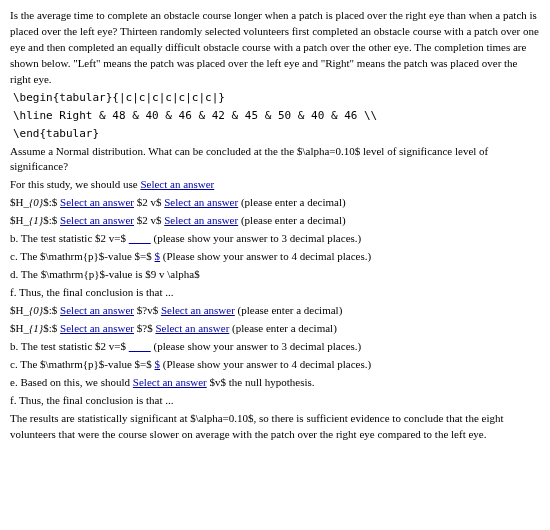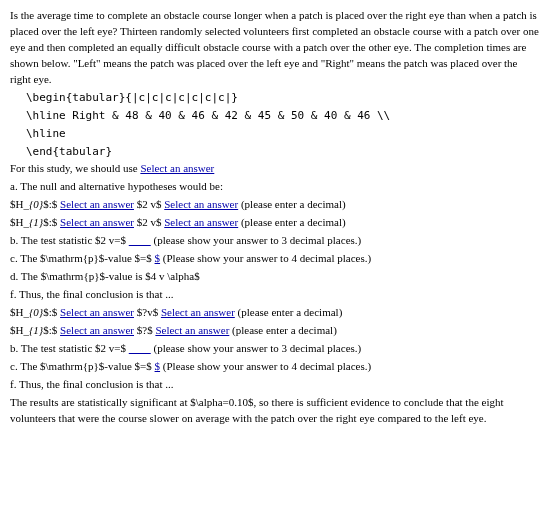--- a/index.html
+++ b/index.html
@@ -16,65 +16,65 @@
     .content {
       width: 100%;
     }
     p {
       margin-bottom: 2px;
     }
     .math {
       font-style: italic;
     }
     .table-section {
-      margin: 2px 16px;
+      margin: 2px 3px;
       font-family: monospace;
       font-size: 11px;
     }
   </style>
 </head>
 <body>
 
 <div class="content">
 
   <p>Is the average time to complete an obstacle course longer when a patch is placed over the right eye than when a patch is placed over the left eye? Thirteen randomly selected volunteers first completed an obstacle course with a patch over one eye and then completed an equally difficult obstacle course with a patch over the other eye. The completion times are shown below. "Left" means the patch was placed over the left eye and "Right" means the patch was placed over the right eye.</p>
 
 
   <div class="table-section">
     <p>\begin{tabular}{|c|c|c|c|c|c|c|}</p>
     <p>\hline Right &amp; 48 &amp; 40 &amp; 46 &amp; 42 &amp; 45 &amp; 50 &amp; 40 &amp; 46 \\</p>
-    <p>\hline</p>
     <p>\end{tabular}</p>
   </div>
 
+  <p>Assume a Normal distribution. What can be concluded at the the $\alpha=0.10$ level of significance level of significance?</p>
 
   <p>For this study, we should use <span style="color:#00a; text-decoration:underline;">Select an answer</span></p>
 
-  <p>a. The null and alternative hypotheses would be:</p>
 
   <p>$H_<span class="math">{0}</span>$:$ <span style="color:#00a; text-decoration:underline;">Select an answer</span> $2 v$ <span style="color:#00a; text-decoration:underline;">Select an answer</span> (please enter a decimal)</p>
 
   <p>$H_<span class="math">{1}</span>$:$ <span style="color:#00a; text-decoration:underline;">Select an answer</span> $2 v$ <span style="color:#00a; text-decoration:underline;">Select an answer</span> (please enter a decimal)</p>
 
   <p>b. The test statistic $2 v=$ <span style="color:#00a; text-decoration:underline;">&nbsp;&nbsp;&nbsp;&nbsp;&nbsp;&nbsp;&nbsp;&nbsp;</span> (please show your answer to 3 decimal places.)</p>
 
   <p>c. The $\mathrm{p}$-value $=$ <span style="color:#00a; text-decoration:underline;">$</span> (Please show your answer to 4 decimal places.)</p>
 
-  <p>d. The $\mathrm{p}$-value is $4 v \alpha$</p>
+  <p>d. The $\mathrm{p}$-value is $9 v \alpha$</p>
 
 
   <p>f. Thus, the final conclusion is that ...</p>
 
   <p>$H_<span class="math">{0}</span>$:$ <span style="color:#00a; text-decoration:underline;">Select an answer</span> $?v$ <span style="color:#00a; text-decoration:underline;">Select an answer</span> (please enter a decimal)</p>
 
   <p>$H_<span class="math">{1}</span>$:$ <span style="color:#00a; text-decoration:underline;">Select an answer</span> $?$ <span style="color:#00a; text-decoration:underline;">Select an answer</span> (please enter a decimal)</p>
 
   <p>b. The test statistic $2 v=$ <span style="color:#00a; text-decoration:underline;">&nbsp;&nbsp;&nbsp;&nbsp;&nbsp;&nbsp;&nbsp;&nbsp;</span> (please show your answer to 3 decimal places.)</p>
 
   <p>c. The $\mathrm{p}$-value $=$ <span style="color:#00a; text-decoration:underline;">$</span> (Please show your answer to 4 decimal places.)</p>
 
 
+  <p>e. Based on this, we should <span style="color:#00a; text-decoration:underline;">Select an answer</span> $v$ the null hypothesis.</p>
 
   <p>f. Thus, the final conclusion is that ...</p>
 
   <p>The results are statistically significant at $\alpha=0.10$, so there is sufficient evidence to conclude that the eight volunteers that were  the course slower on average with the patch over the right eye compared to the left eye.</p>
 
 </div>
 
 </body></html>

